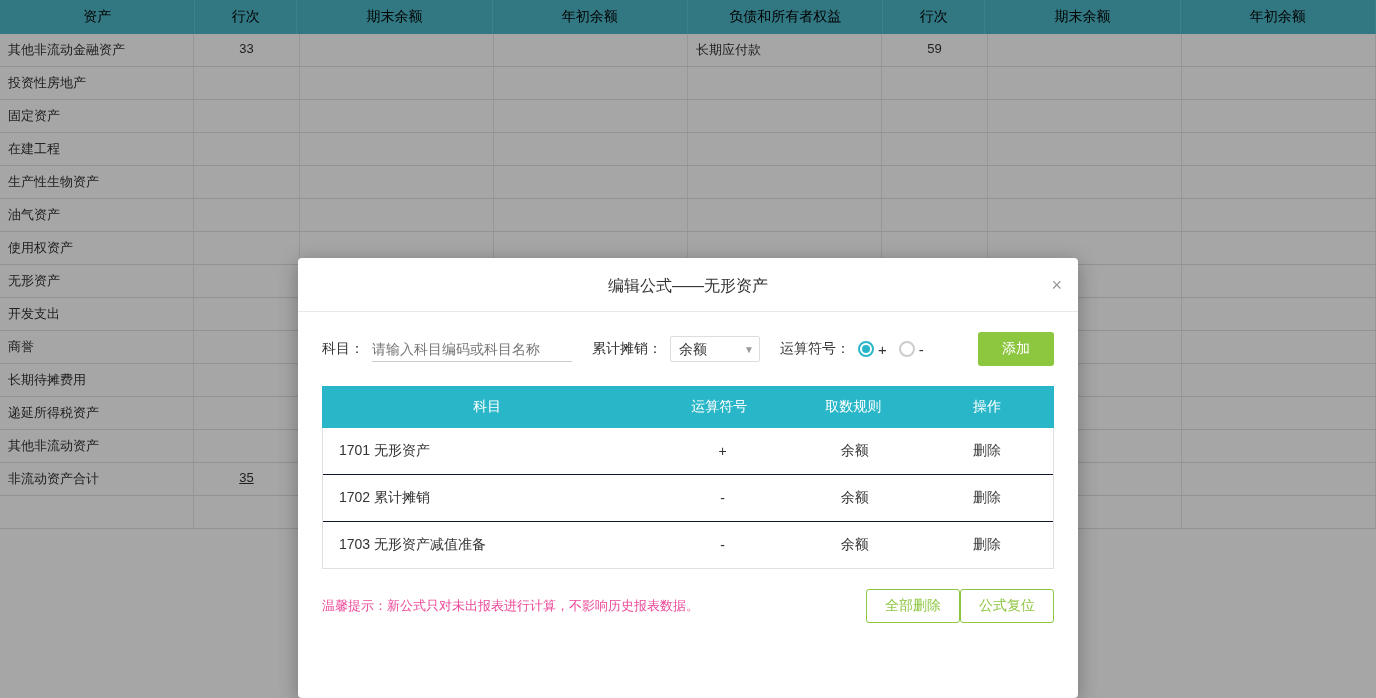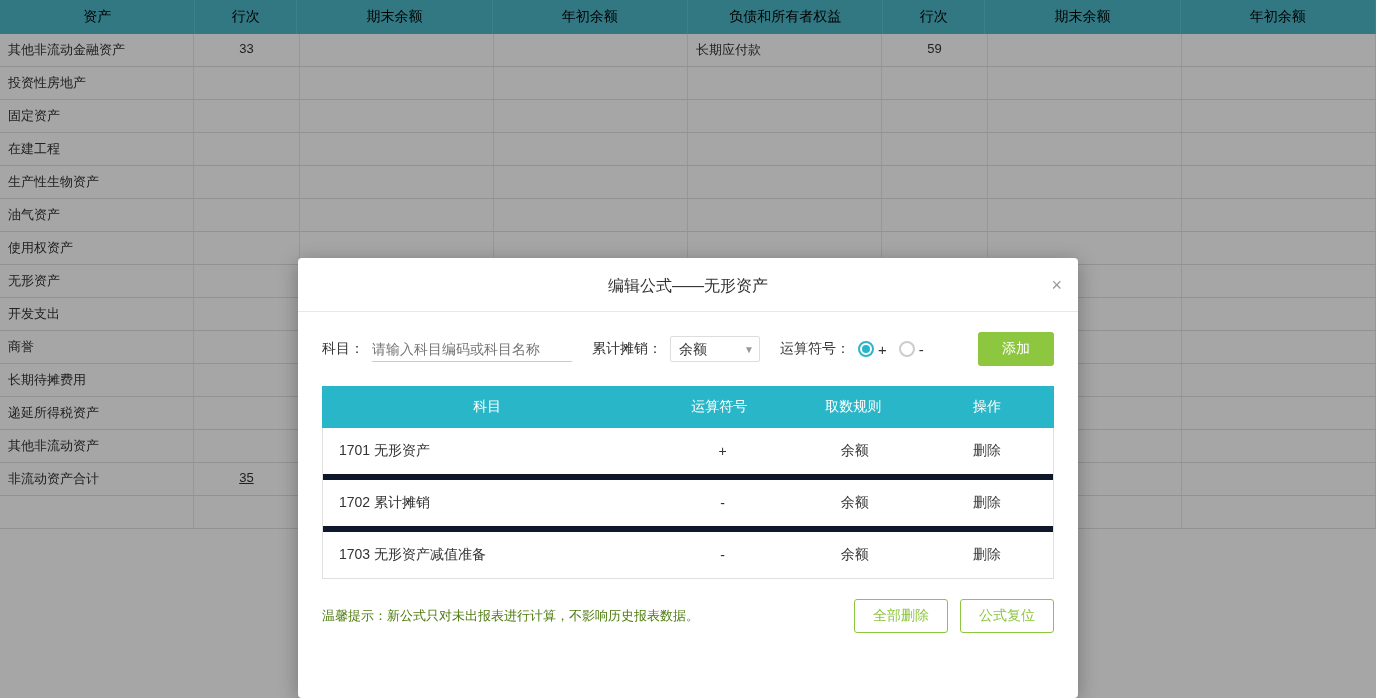--- a/index.html
+++ b/index.html
@@ -242,21 +242,21 @@
     .col-rule { flex: 1.5; }
     .col-action { flex: 1.5; }
 
     .table-body {
       border: 1px solid #e0e0e0;
       border-top: none;
     }
 
     .table-row {
       display: flex;
-      border-bottom: 6px solid #0f172a;
+      border-bottom: 1px solid #0f172a;
       align-items: center;
     }
     .table-row:last-child {
       border-bottom: none;
     }
 
     .table-cell {
       padding: 14px 8px;
       text-align: center;
       color: #333;
@@ -278,27 +278,26 @@
 
     
     .modal-footer {
       display: flex;
       align-items: center;
       justify-content: space-between;
       padding: 20px 24px 4px;
     }
 
     .footer-hint {
-      color: #4d7c0f;
+      color: #ec4899;
       font-size: 13px;
     }
 
     .footer-buttons {
       display: flex;
-      gap: 12px;
     }
 
     .btn-outline {
       background: #fff;
       border: 1px solid #8dc63f;
       color: #8dc63f;
       border-radius: 3px;
       padding: 7px 18px;
       font-size: 14px;
       cursor: pointer;

